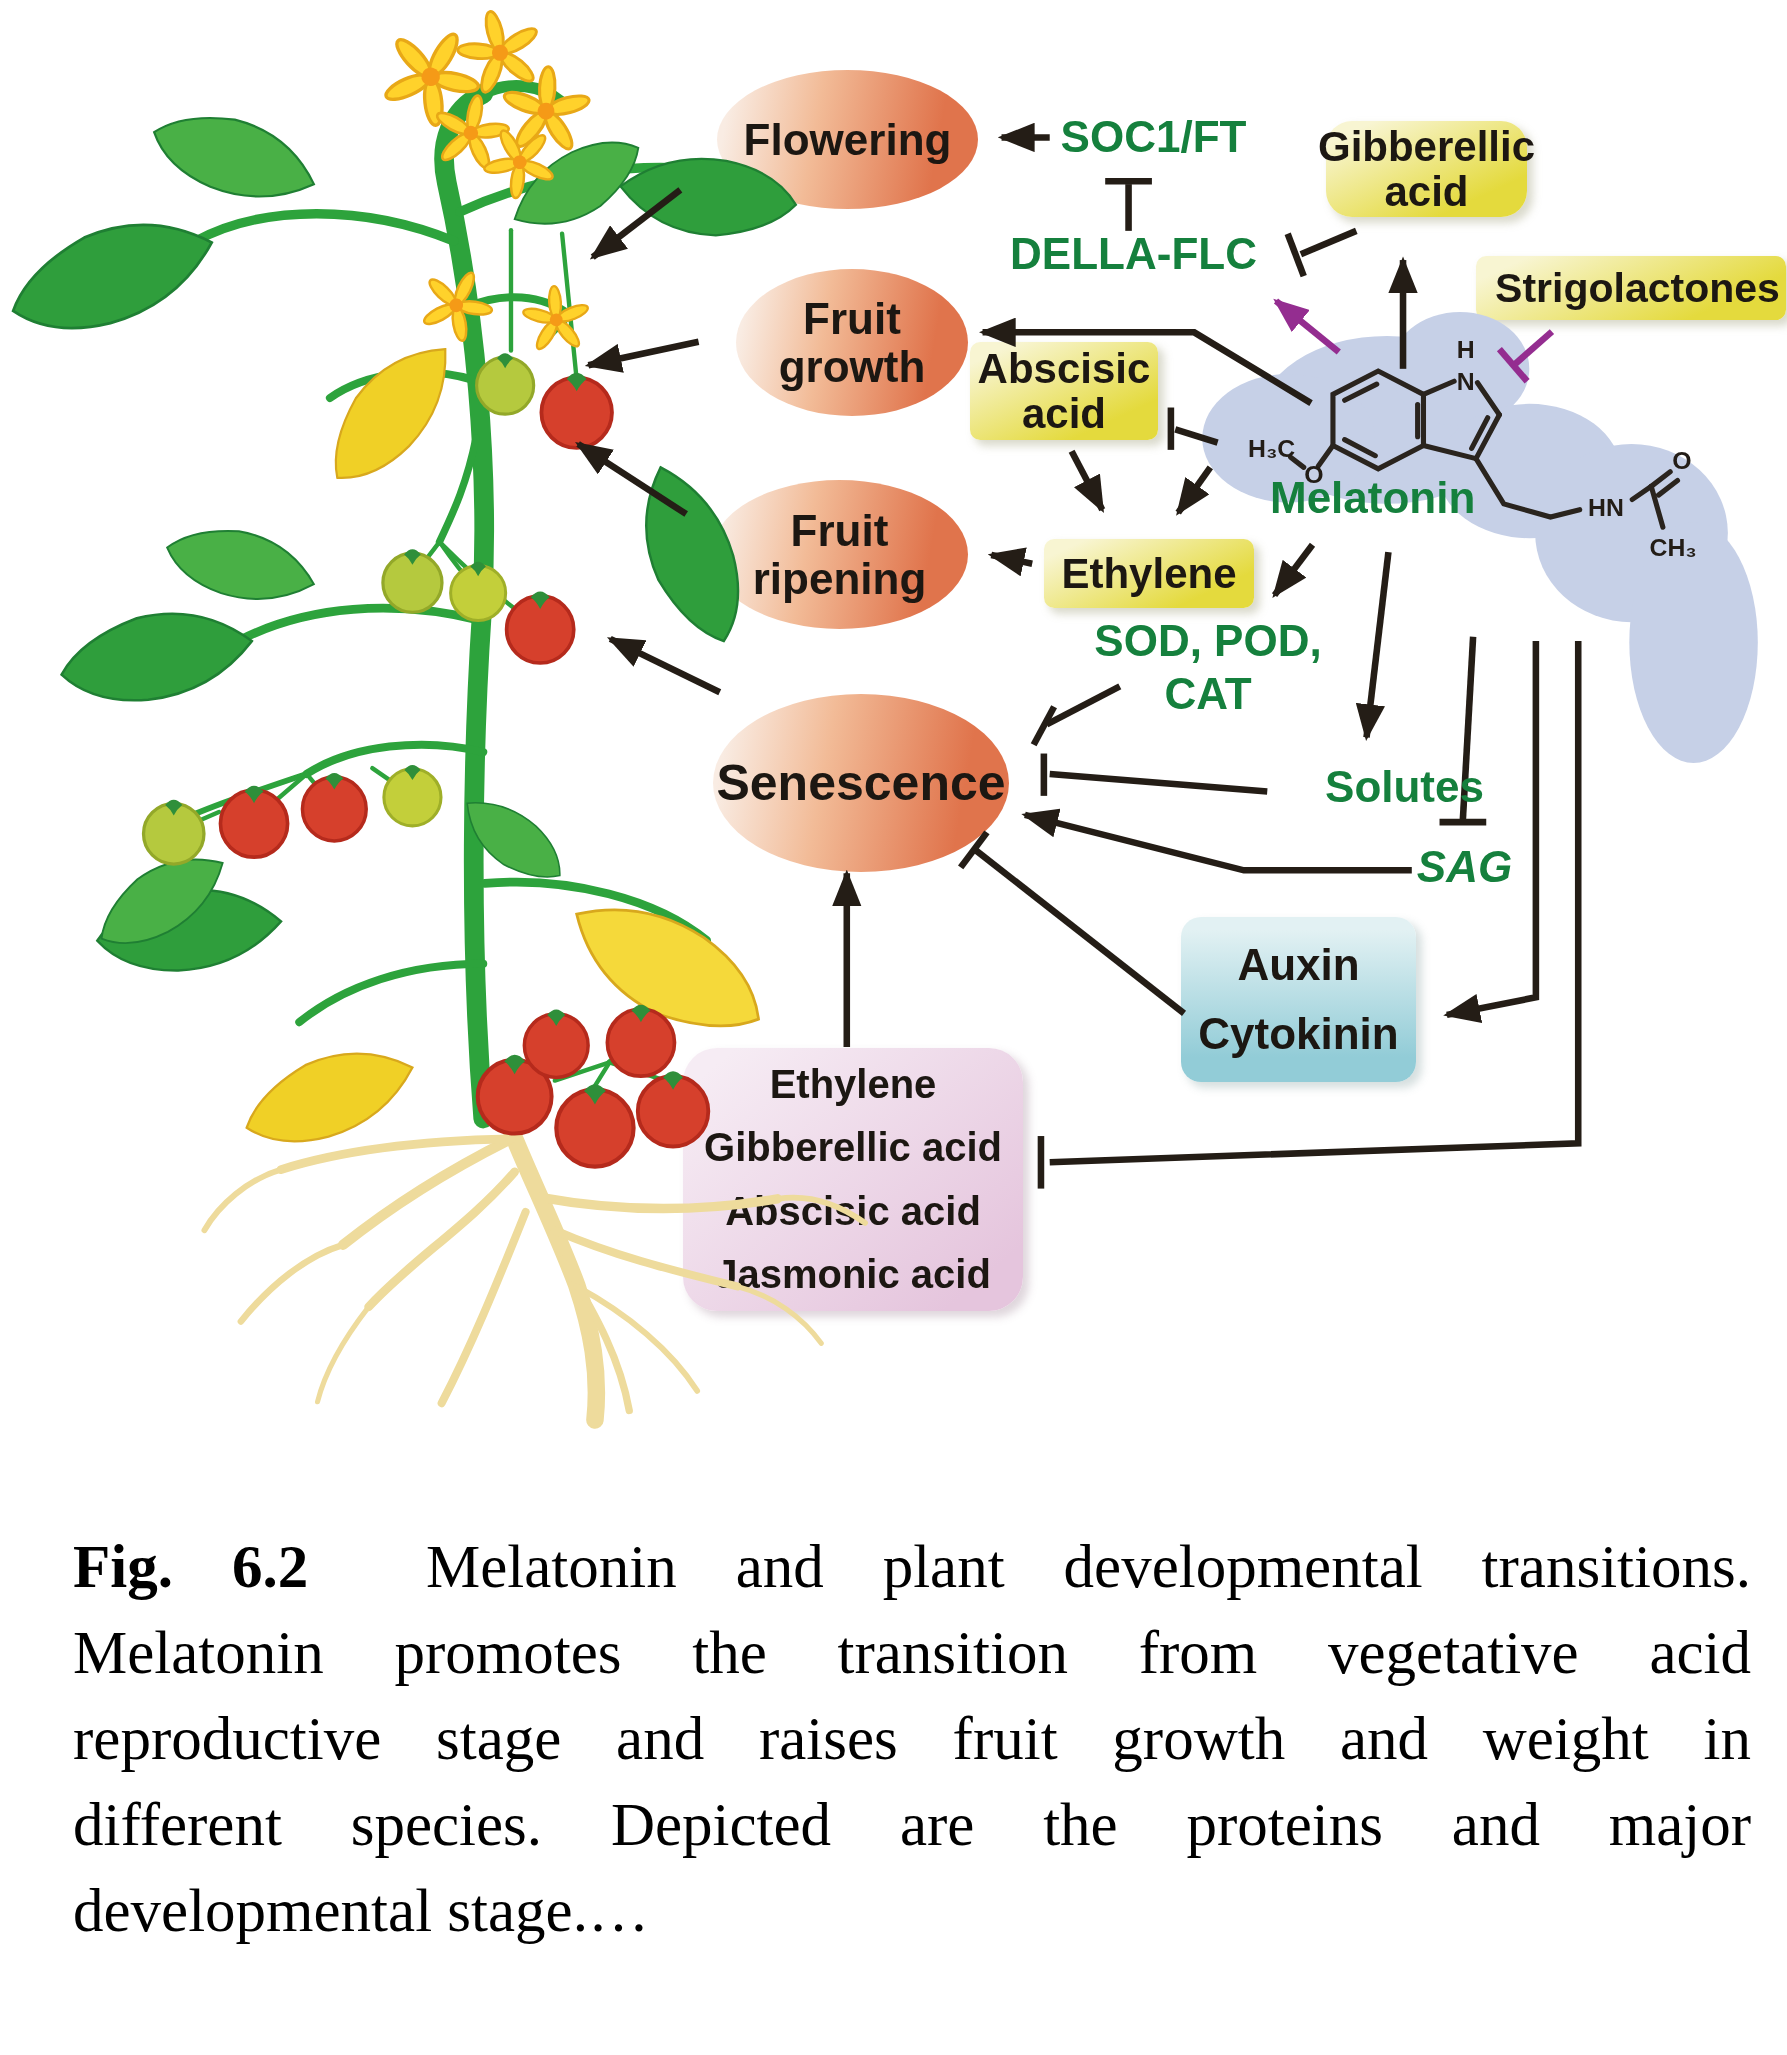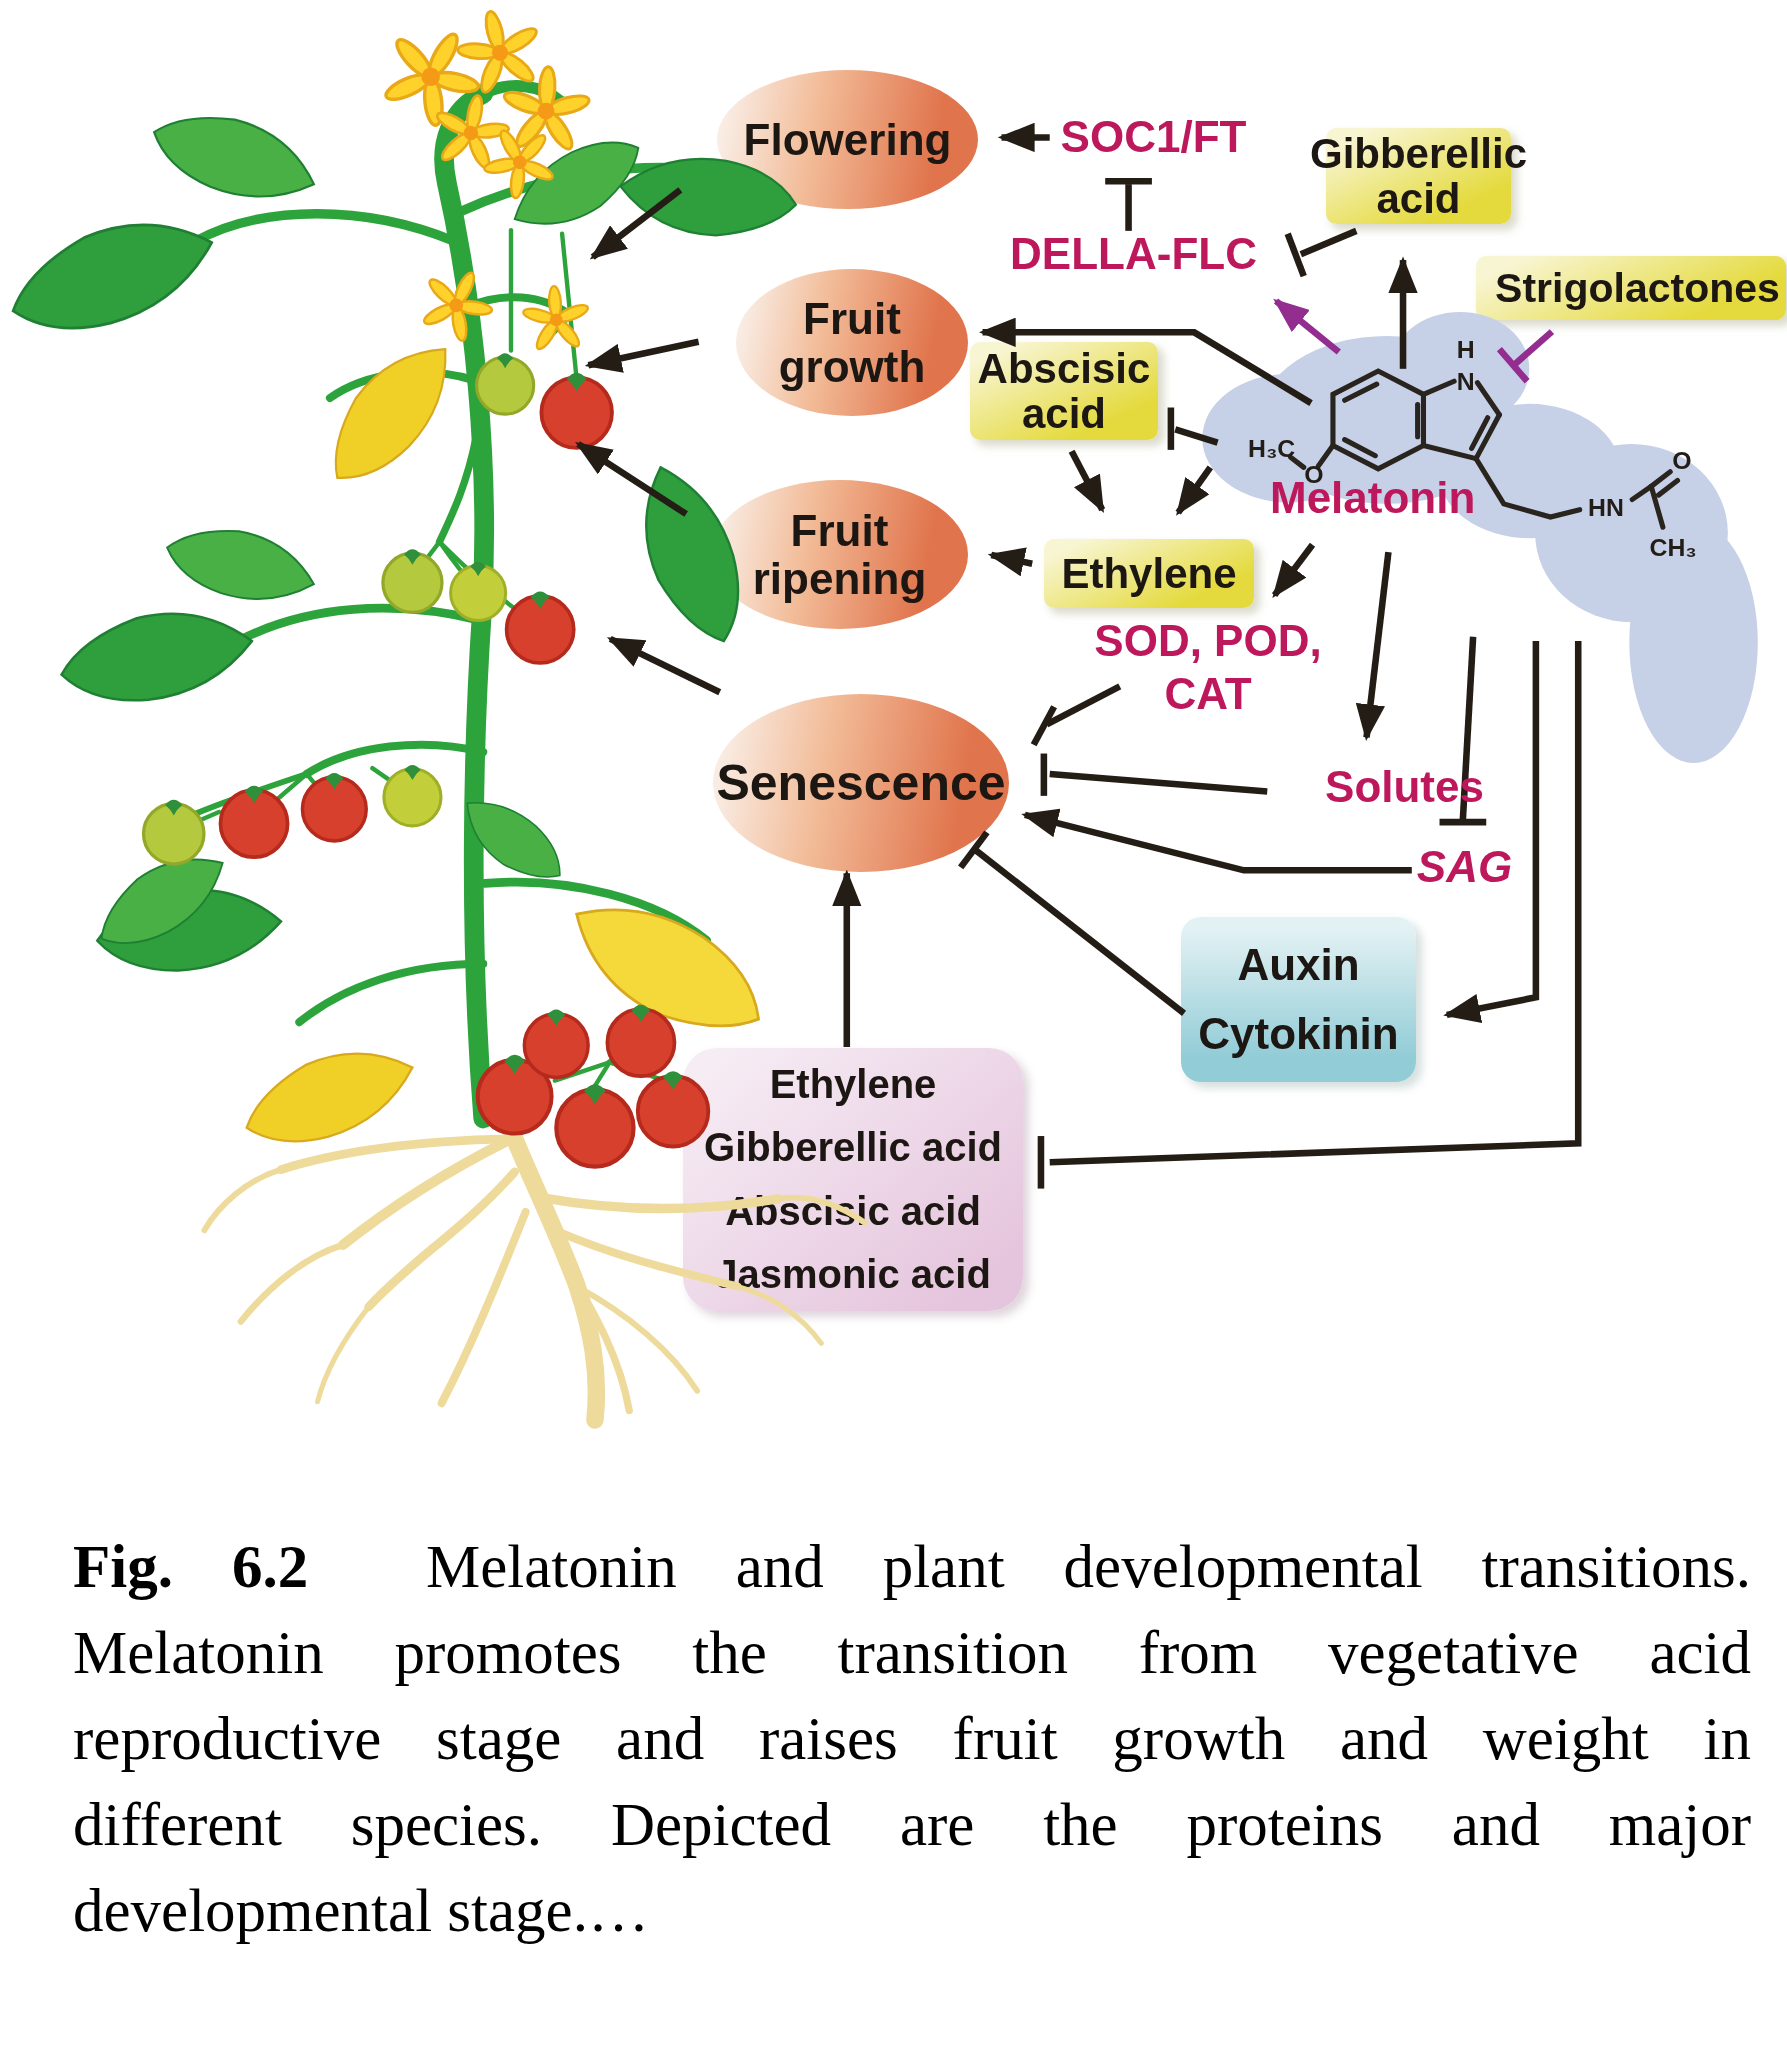--- a/index.html
+++ b/index.html
@@ -15,21 +15,21 @@
   .hbox{border-radius:10.2px;background:linear-gradient(155deg,#f8f5d2 12%,#e4da3d 78%);
         box-shadow:5.1px 5.8px 8.8px rgba(150,150,110,0.35);}
   .hbox span{font-size:42px;}
   .teal{border-radius:20px;background:linear-gradient(180deg,#e2f1f3 8%,#92ccd7 85%);
         box-shadow:5.1px 5.8px 8.8px rgba(120,150,150,0.30);}
   .teal span{font-size:44px;line-height:1.55;}
   .pink{border-radius:34px;background:linear-gradient(140deg,#f6ecf4 8%,#e5c5dd 88%);
         box-shadow:5.1px 5.8px 8.8px rgba(150,120,140,0.30);}
   .pink span{font-size:40px;line-height:1.58;}
   .lbl{position:absolute;z-index:3;font-weight:700;font-size:44px;text-align:center;
-       white-space:pre-line;line-height:1.2;color:#be185d;}
+       white-space:pre-line;line-height:1.2;color:#15803d;}
   .ital{font-style:italic;}
   #caption{position:absolute;z-index:3;left:73px;top:1524px;width:1678px;
            font-family:"Liberation Serif",serif;font-size:61px;line-height:86px;color:#000;}
   .cap-line{text-align:justify;}
   .cap-line.just{text-align-last:justify;}
   .figlab{font-weight:700;}
 </style>
 </head>
 <body>
 
@@ -46,21 +46,21 @@
 
   <div class="node stage" style="left:711px;top:480px;width:257px;height:149px;">
     <span>Fruit
 ripening</span>
     </div>
 
   <div class="node stage" style="left:713px;top:694px;width:296px;height:178px;">
     <span style="font-size:50px;">Senescence</span>
     </div>
 
-  <div class="node hbox" style="left:1326px;top:128px;width:185px;height:96px;">
+  <div class="node hbox" style="left:1326px;top:121px;width:201px;height:96px;border-radius:26px;">
     <span>Gibberellic
 acid</span>
     </div>
 
   <div class="node hbox" style="left:1476px;top:256px;width:310px;height:64px;">
     <span style="font-size:41px;margin-left:13px;">Strigolactones</span>
     </div>
 
   <div class="node hbox" style="left:970px;top:342px;width:188px;height:98px;">
     <span>Abscisic

